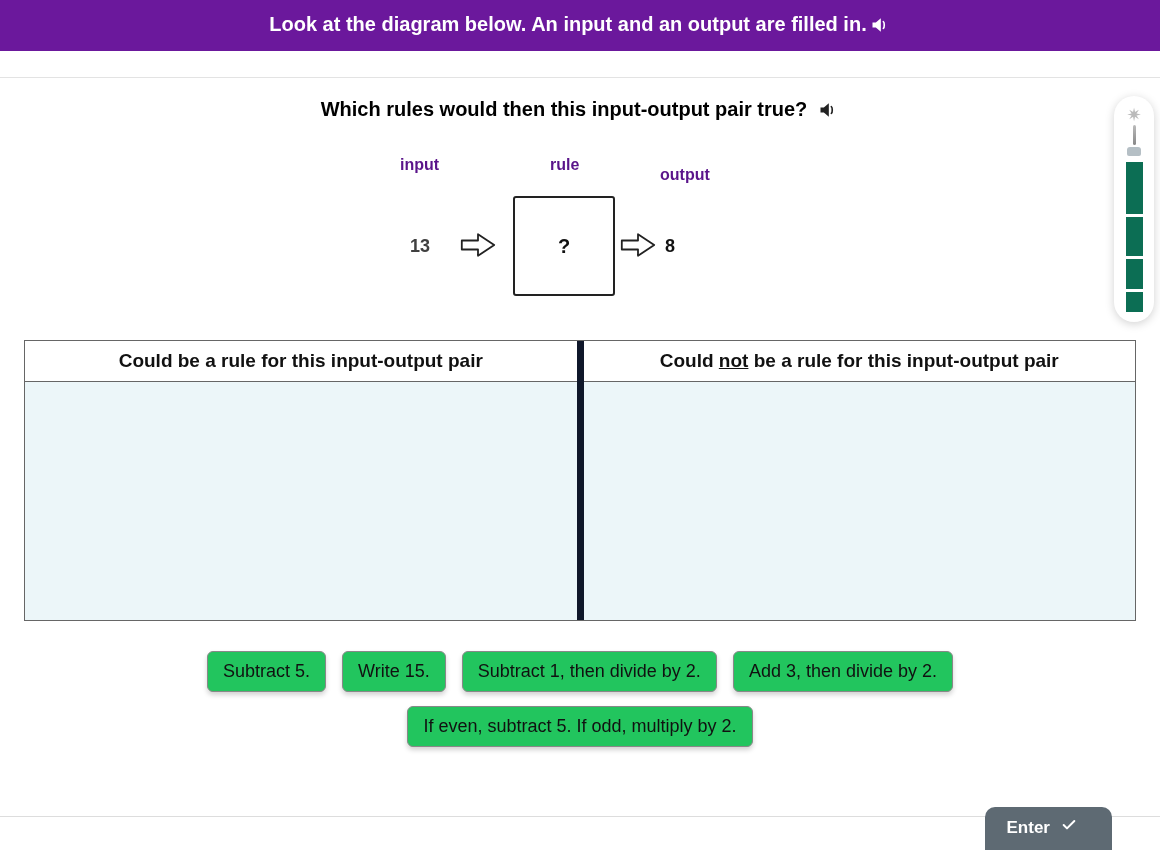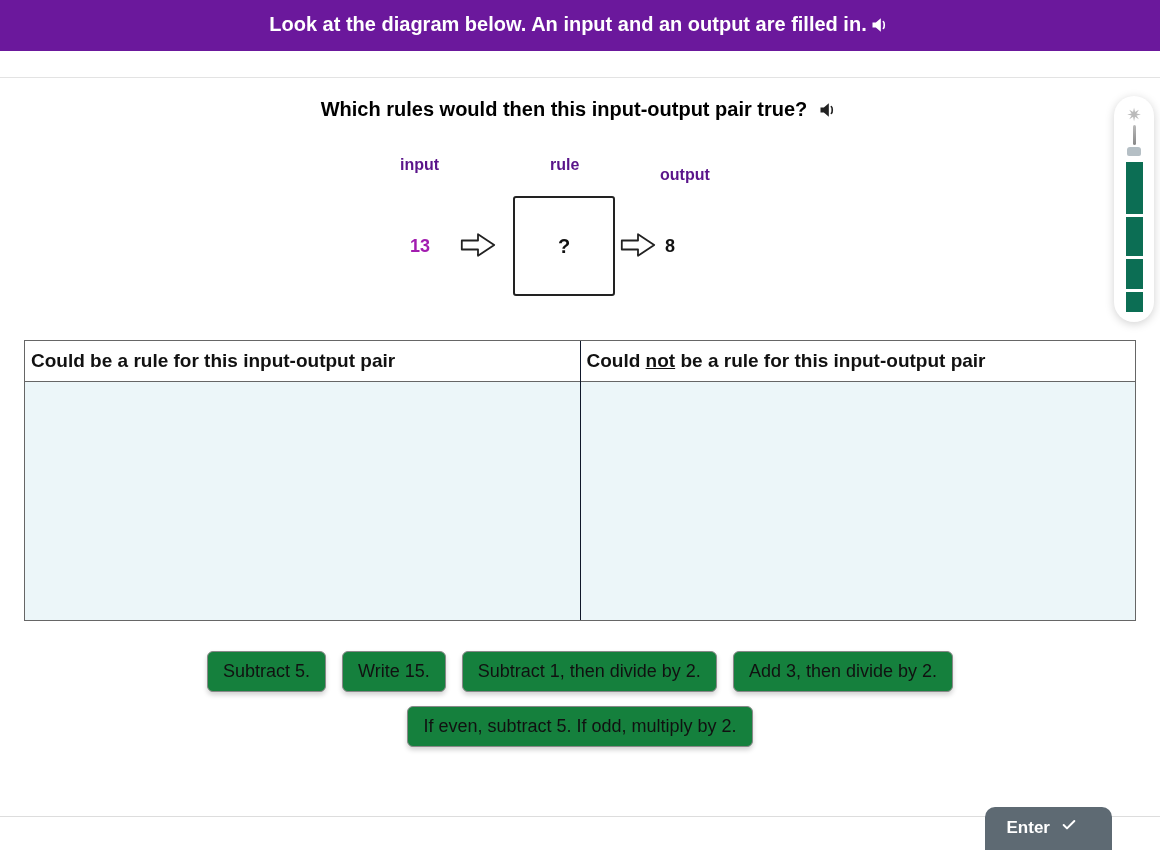--- a/index.html
+++ b/index.html
@@ -64,21 +64,21 @@
   .diagram-body {
     position: relative;
     margin-top: 32px;
     height: 110px;
   }
   .input-value {
     position: absolute;
     left: 40px; top: 48px;
     font-size: 18px;
     font-weight: 600;
-    color: #a21caf;
+    color: #404040;
   }
   .output-value {
     position: absolute;
     left: 295px; top: 48px;
     font-size: 18px;
     font-weight: 600;
     color: #111;
   }
   .rule-box {
     position: absolute;
@@ -106,22 +106,23 @@
     margin: 42px 24px 0 24px;
     border: 1px solid #666;
     display: flex;
     height: 281px;
   }
   .zone-col {
     flex: 1;
     display: flex;
     flex-direction: column;
   }
-  .zone-col + .zone-col { border-left: 1px solid #0f172a; }
+  .zone-col + .zone-col { border-left: 7px solid #0f172a; }
   .zone-header {
+    text-align: center;
     font-size: 19px;
     font-weight: 700;
     padding: 9px 6px;
     border-bottom: 1px solid #666;
     background: #fff;
   }
   .zone-header .not { text-decoration: underline; }
   .zone-body {
     flex: 1;
     background: #ecf6f9;
@@ -134,21 +135,21 @@
     flex-wrap: wrap;
     justify-content: center;
     gap: 14px 16px;
   }
   .card {
     border: 1px solid #888;
     border-radius: 6px;
     padding: 9px 15px;
     font-size: 18px;
     font-weight: 500;
-    background: #15803d;
+    background: #22c55e;
     box-shadow: 0 3px 5px rgba(0,0,0,0.18);
     cursor: grab;
     white-space: nowrap;
   }
 
   
   .bottom-sep {
     position: absolute;
     left: 0; right: 0; bottom: 33px;
     height: 1px;

